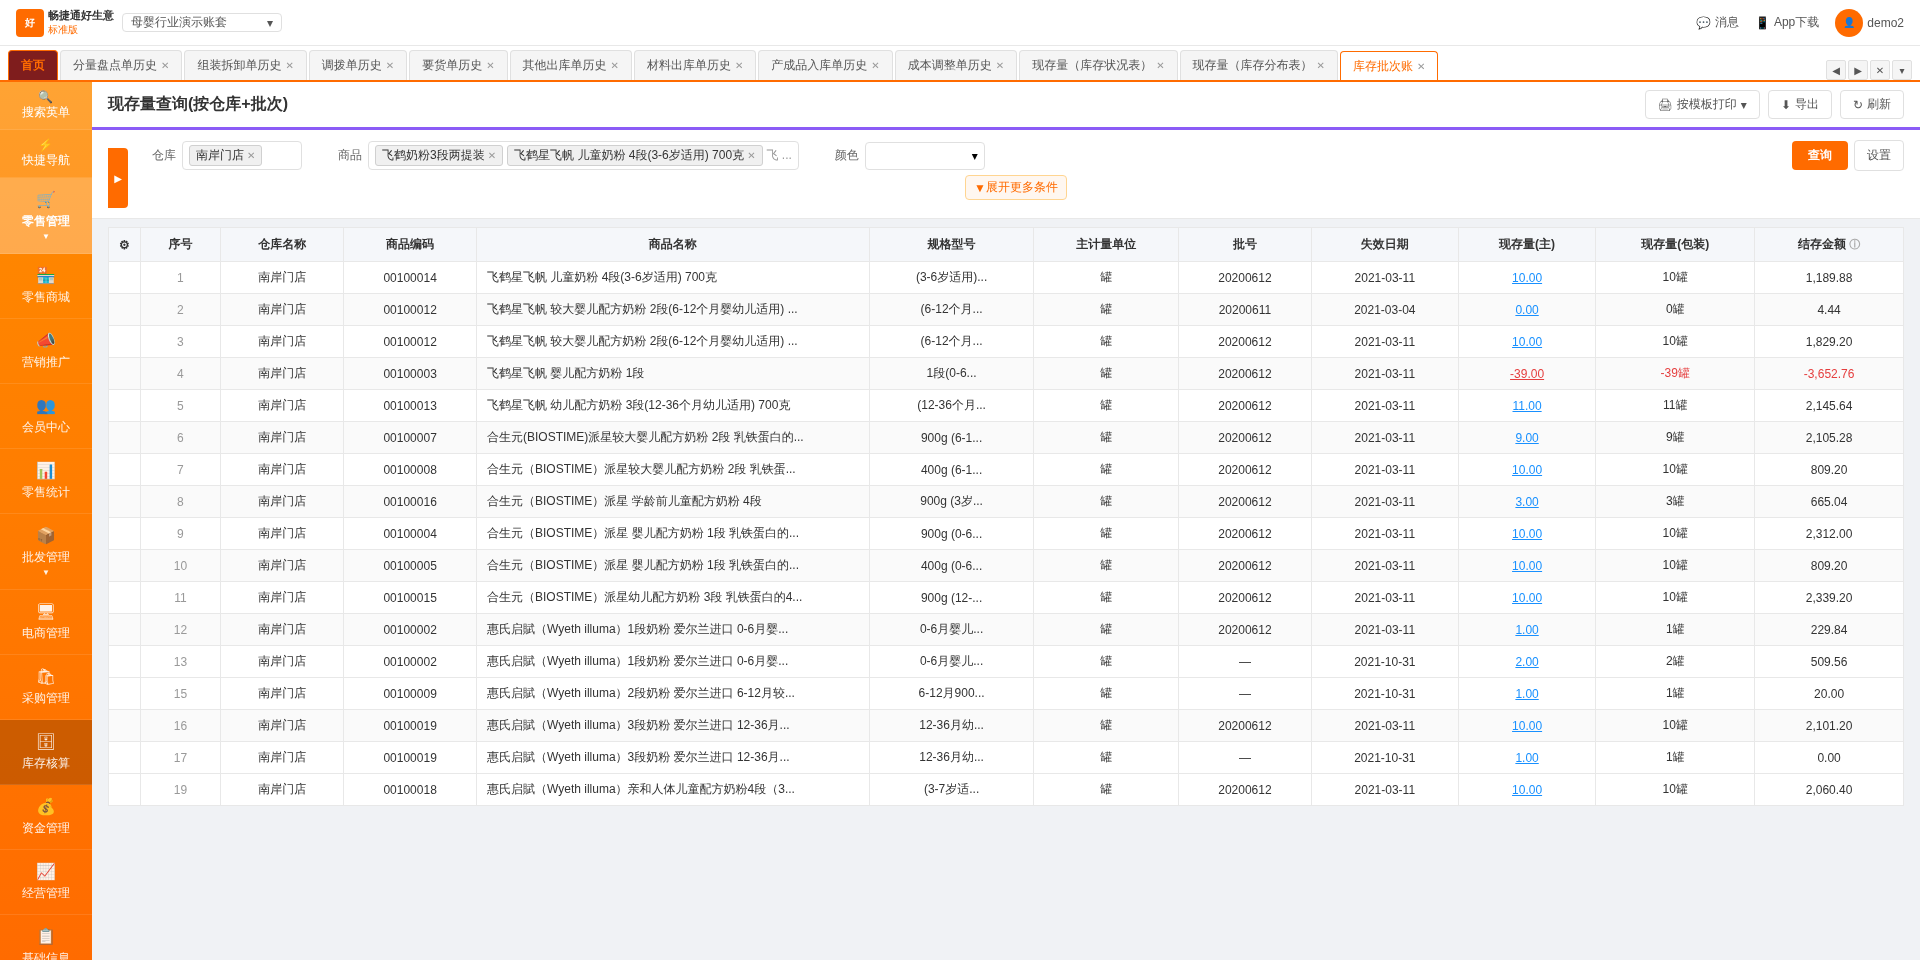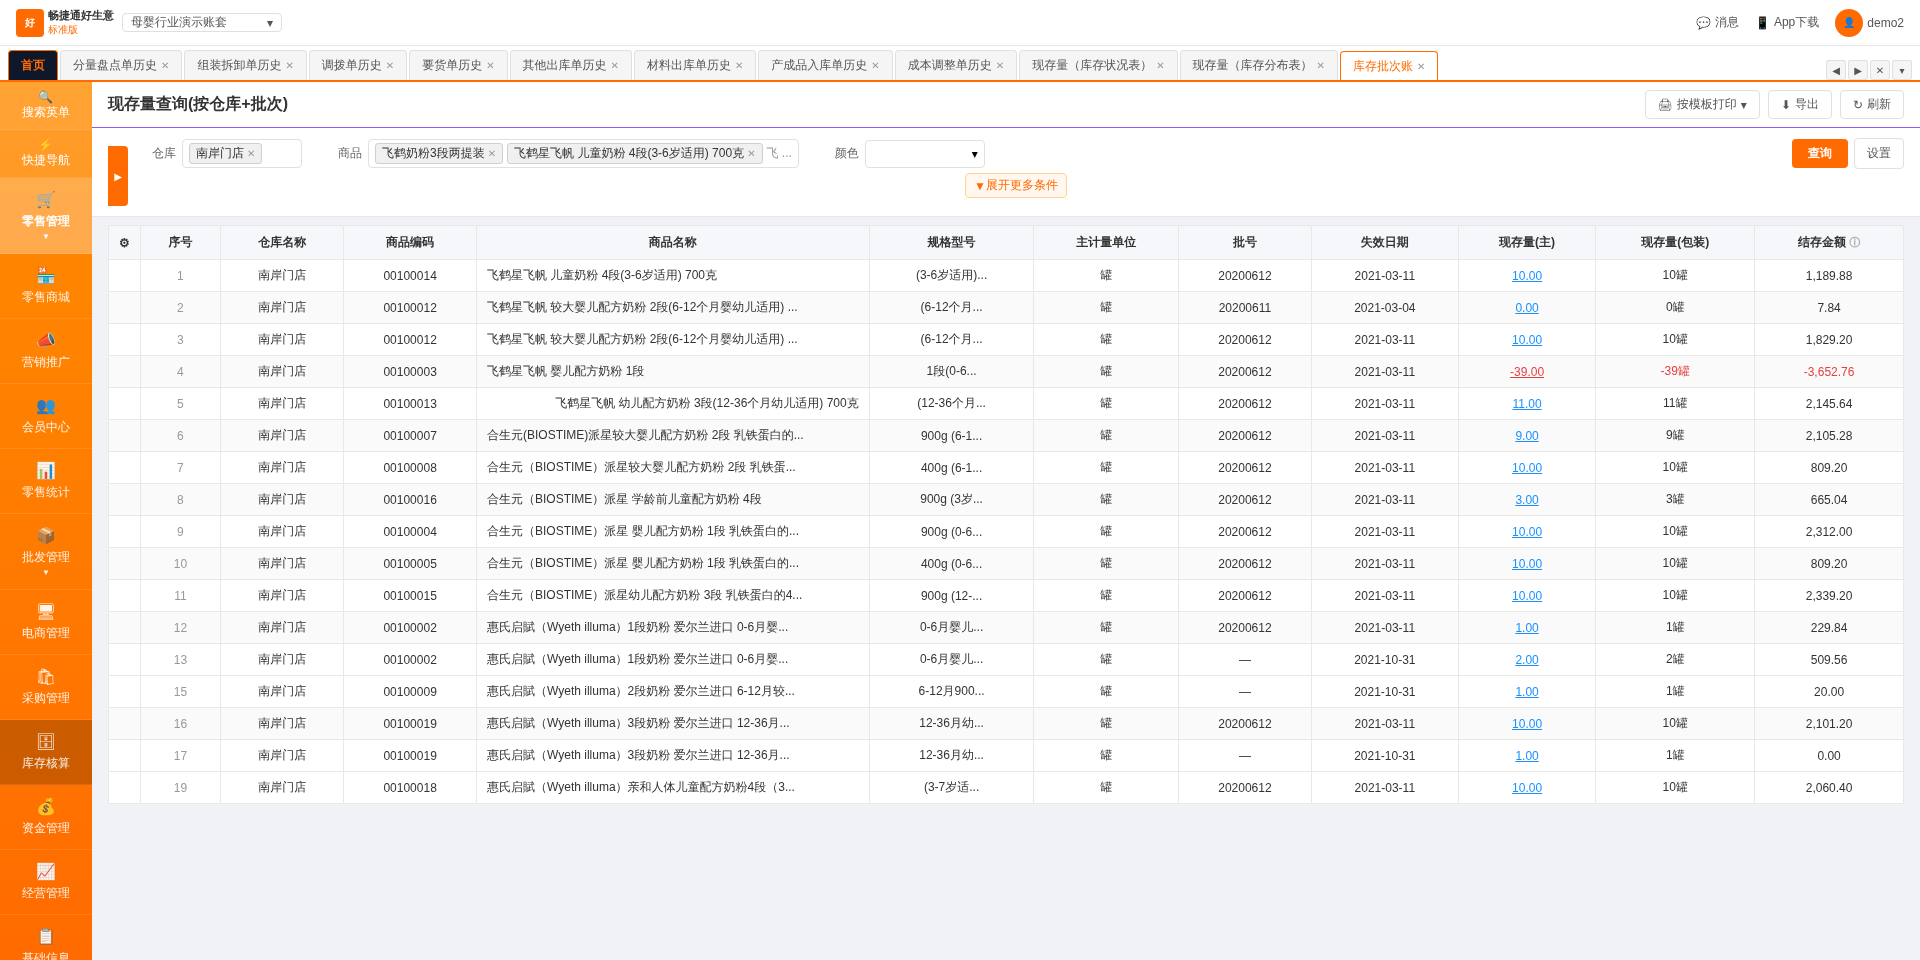--- a/index.html
+++ b/index.html
@@ -53,21 +53,21 @@
     }
     .nav-tab.active {
       background: #fff;
       color: #ff6b00;
       border-color: #ff6b00;
       border-bottom-color: #fff;
       position: relative;
       bottom: -1px;
     }
     .nav-tab .tab-close { color: #999; font-size: 10px; cursor: pointer; }
-    .nav-tab-home { color: #ff6b00; font-weight: bold; background: #0f172a; border-color: #ff6b00; border-bottom-color: #fff; }
+    .nav-tab-home { color: #ff6b00; font-weight: bold; background: #7f1d1d; border-color: #ff6b00; border-bottom-color: #fff; }
     .tab-nav-btns { display: flex; align-items: center; gap: 2px; margin-left: auto; }
     .tab-nav-btn { width: 20px; height: 20px; display: flex; align-items: center; justify-content: center; border: 1px solid #e0e0e0; cursor: pointer; color: #555; font-size: 10px; border-radius: 2px; background: #f5f5f5; }
 
     
     .main-layout { display: flex; flex: 1; overflow: hidden; }
 
     
     .sidebar {
       width: 92px;
       background: linear-gradient(180deg, #ff8c00 0%, #ff6b00 100%);
@@ -119,21 +119,21 @@
       background: #f0f2f5;
     }
 
     
     .page-header {
       background: #fff;
       padding: 8px 16px;
       display: flex;
       align-items: center;
       justify-content: space-between;
-      border-bottom: 1px solid #8b5cf6;
+      border-bottom: 3px solid #8b5cf6;
       flex-shrink: 0;
     }
     .page-title { font-size: 16px; font-weight: bold; color: #333; }
     .page-actions { display: flex; align-items: center; gap: 8px; }
     .btn-template { display: flex; align-items: center; gap: 4px; padding: 5px 12px; border: 1px solid #e0e0e0; border-radius: 4px; cursor: pointer; background: #fff; color: #555; font-size: 12px; }
     .btn-export { display: flex; align-items: center; gap: 4px; padding: 5px 12px; border: 1px solid #e0e0e0; border-radius: 4px; cursor: pointer; background: #fff; color: #555; font-size: 12px; }
     .btn-refresh { display: flex; align-items: center; gap: 4px; padding: 5px 12px; border: 1px solid #e0e0e0; border-radius: 4px; cursor: pointer; background: #fff; color: #555; font-size: 12px; }
 
     
     .filter-area {
@@ -512,21 +512,21 @@
     <td class="row-num">2</td>
     <td>南岸门店</td>
     <td>00100012</td>
     <td class="text-left" style="max-width:220px;overflow:hidden;text-overflow:ellipsis;">飞鹤星飞帆 较大婴儿配方奶粉 2段(6-12个月婴幼儿适用) ...</td>
     <td>(6-12个月...</td>
     <td>罐</td>
     <td>20200611</td>
     <td>2021-03-04</td>
     <td class="underline" style="">0.00</td>
     <td style="">0罐</td>
-    <td style="">7.84</td>
+    <td style="">4.44</td>
   </tr>
             <tr style="background: rgb(255, 255, 255);">
     <td></td>
     <td class="row-num">3</td>
     <td>南岸门店</td>
     <td>00100012</td>
     <td class="text-left" style="max-width:220px;overflow:hidden;text-overflow:ellipsis;">飞鹤星飞帆 较大婴儿配方奶粉 2段(6-12个月婴幼儿适用) ...</td>
     <td>(6-12个月...</td>
     <td>罐</td>
     <td>20200612</td>
@@ -547,21 +547,21 @@
     <td>2021-03-11</td>
     <td class="underline" style="color:#e53e3e;">-39.00</td>
     <td style="color:#e53e3e;">-39罐</td>
     <td style="color:#e53e3e;">-3,652.76</td>
   </tr>
             <tr style="background: rgb(255, 255, 255);">
     <td></td>
     <td class="row-num">5</td>
     <td>南岸门店</td>
     <td>00100013</td>
-    <td class="text-left" style="max-width:220px;overflow:hidden;text-overflow:ellipsis;text-align:right;">飞鹤星飞帆 幼儿配方奶粉 3段(12-36个月幼儿适用) 700克</td>
+    <td class="text-left" style="max-width:220px;overflow:hidden;text-overflow:ellipsis;">飞鹤星飞帆 幼儿配方奶粉 3段(12-36个月幼儿适用) 700克</td>
     <td>(12-36个月...</td>
     <td>罐</td>
     <td>20200612</td>
     <td>2021-03-11</td>
     <td class="underline" style="">11.00</td>
     <td style="">11罐</td>
     <td style="">2,145.64</td>
   </tr>
             <tr style="background: rgb(250, 250, 250);">
     <td></td>

